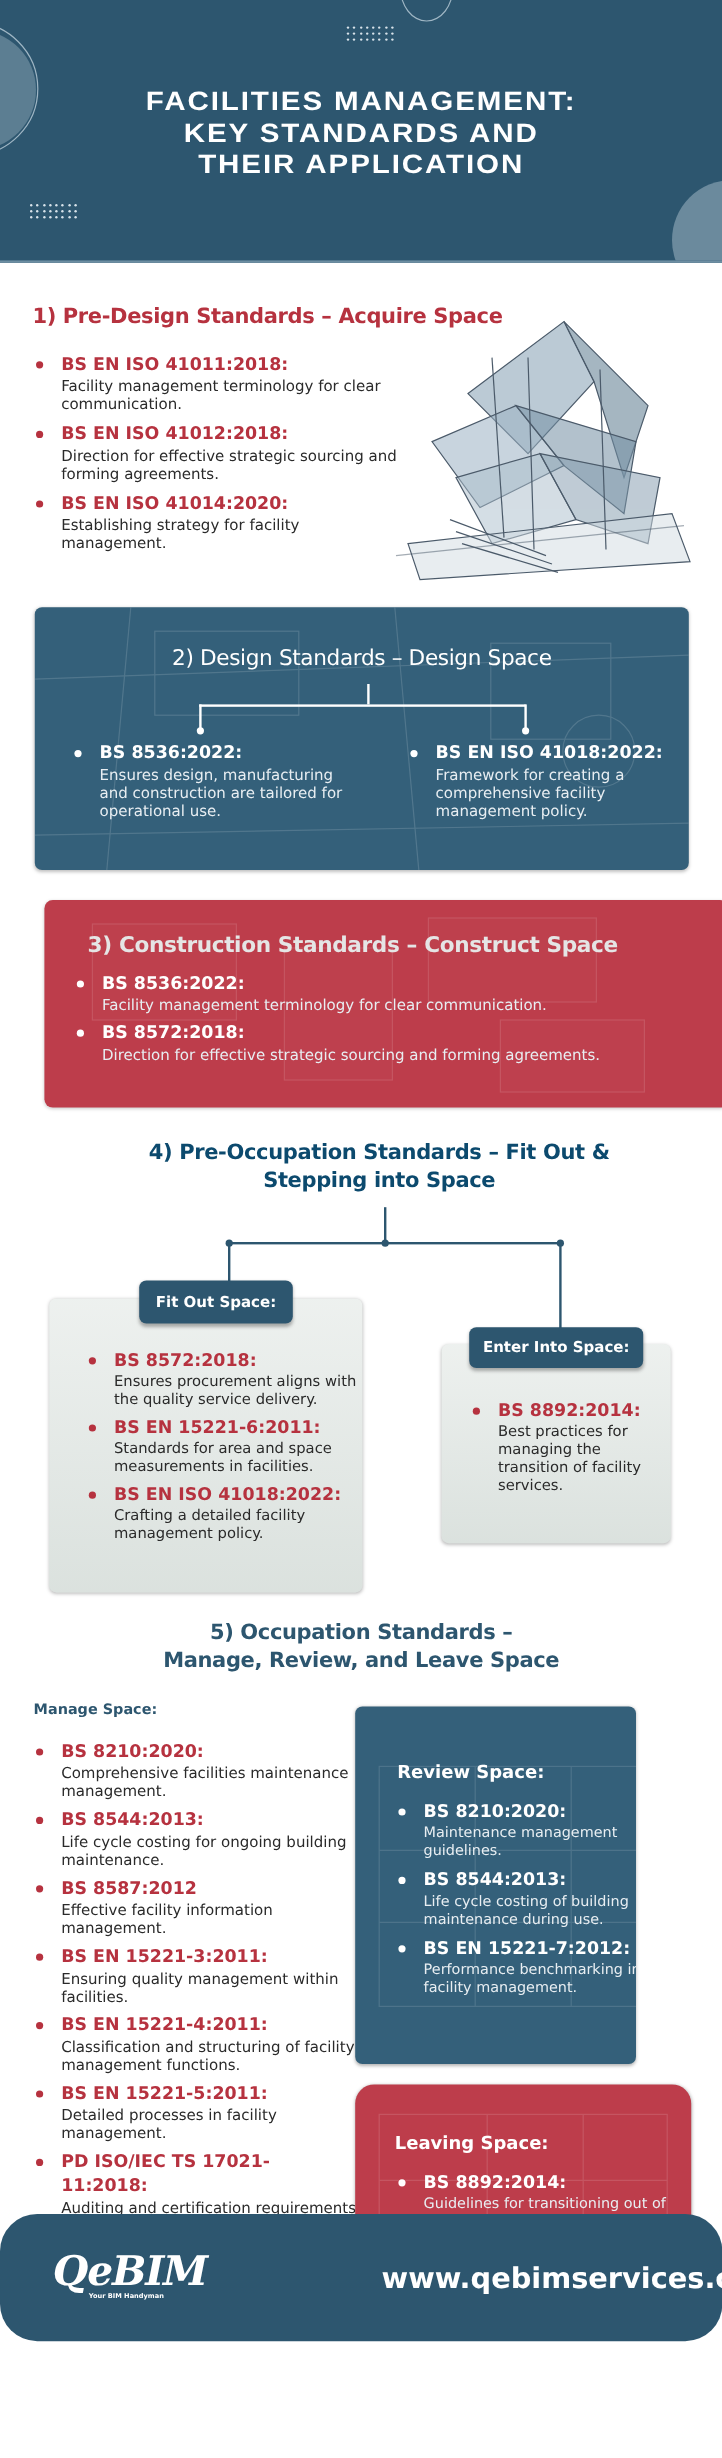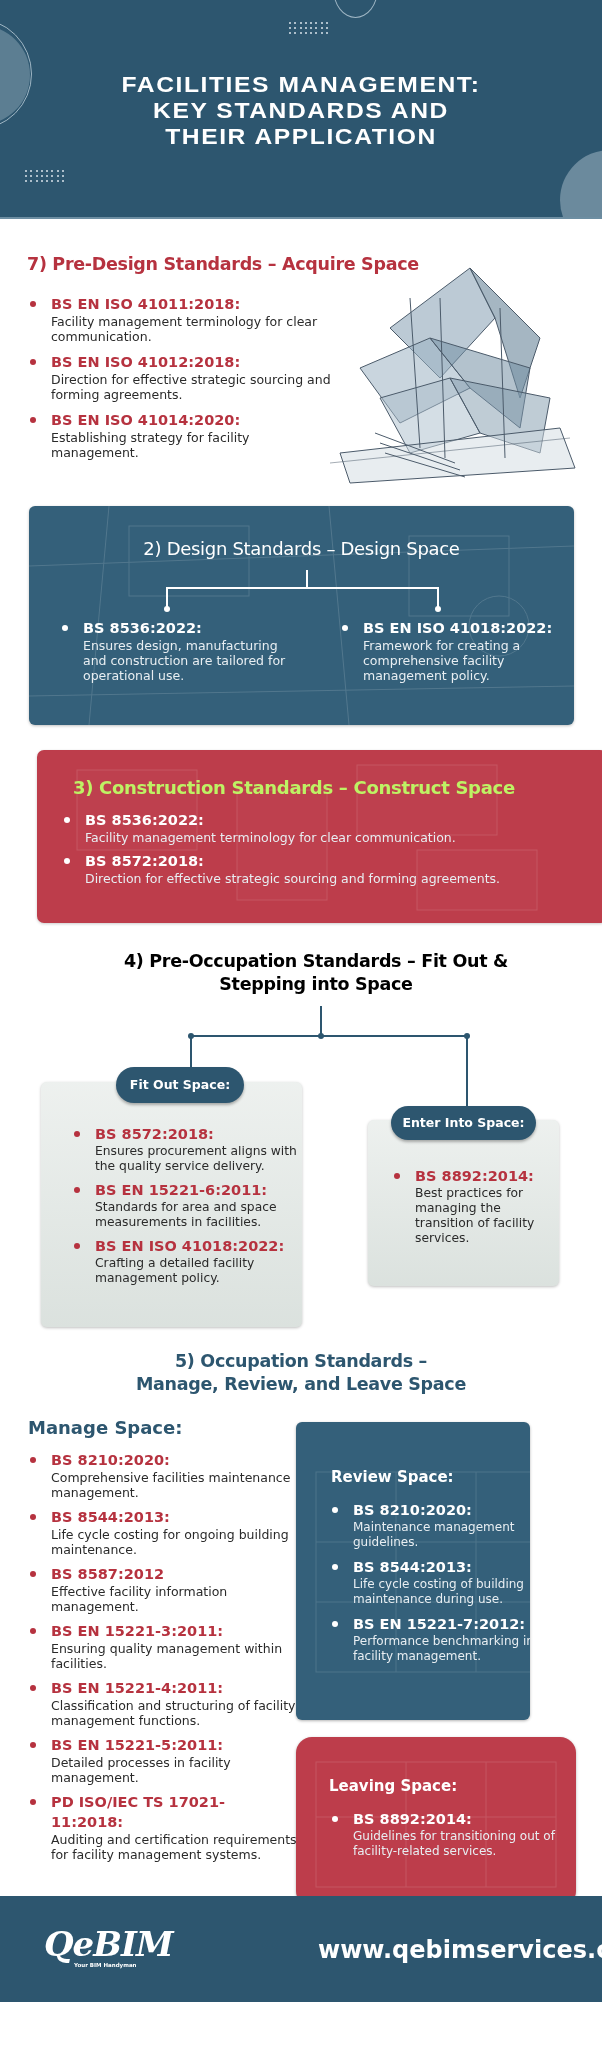--- a/index.html
+++ b/index.html
@@ -39,60 +39,60 @@
   .light .std-code { color: #ffffff; }
   .light .std-desc { color: #e8eef2; }
   .light .bullet { background: #ffffff; }
   .s2-col { position: absolute; top: 112px; width: 240px; }
   .s2-col.left { left: 30px; }
   .s2-col.right { left: 310px; }
 
   
   .s3-card { position: absolute; left: 37px; top: 750px; width: 570px; height: 173px; background: #bd3d4b; border-radius: 7px; overflow: hidden; box-shadow: 0 1px 3px rgba(0,0,0,.2); }
   .s3-card .grid-bg { position: absolute; inset: 0; opacity: .12; }
-  .s3-title { position: absolute; left: 36px; top: 27px; color: #bef264; font-weight: bold; font-size: 18px; letter-spacing: -0.3px; text-align: right; }
+  .s3-title { position: absolute; left: 36px; top: 27px; color: #e5e5e5; font-weight: bold; font-size: 18px; letter-spacing: -0.3px; text-align: right; }
   .s3-list { position: absolute; left: 24px; top: 60px; width: 520px; }
   .s3-list .std-item { margin-bottom: 6px; }
 
   
-  .s4-title { position: absolute; left: 0; top: 950px; width: 602px; text-align: center; color: #000000; font-weight: bold; font-size: 17.5px; line-height: 23px; letter-spacing: -0.3px; padding-left: 30px; }
+  .s4-title { position: absolute; left: 0; top: 950px; width: 602px; text-align: center; color: #0c4a6e; font-weight: bold; font-size: 17.5px; line-height: 23px; letter-spacing: -0.3px; padding-left: 30px; }
   .line-dark { position: absolute; background: #2d566f; }
   .node-dark { position: absolute; width: 6px; height: 6px; border-radius: 50%; background: #2d566f; }
   .panel { position: absolute; background: #e4e9e6; border-radius: 6px; box-shadow: 0 1px 3px rgba(0,0,0,.25); overflow: hidden; }
   .panel .haze { position: absolute; inset: 0; background: linear-gradient(180deg, rgba(255,255,255,.35), rgba(210,218,214,.5)); }
   .fit-panel { left: 41px; top: 1082px; width: 261px; height: 245px; }
   .enter-panel { left: 368px; top: 1120px; width: 191px; height: 166px; }
-  .tag { position: absolute; background: #2d566f; color: #ffffff; border-radius: 18px; font-weight: bold; font-size: 12.5px; text-align: center; box-shadow: 0 2px 3px rgba(0,0,0,.3); }
+  .tag { position: absolute; background: #2d566f; color: #ffffff; border-radius: 6px; font-weight: bold; font-size: 12.5px; text-align: center; box-shadow: 0 2px 3px rgba(0,0,0,.3); }
   .fit-tag { left: 116px; top: 1067px; width: 128px; height: 36px; line-height: 36px; }
   .enter-tag { left: 391px; top: 1106px; width: 145px; height: 34px; line-height: 34px; }
   .fit-list { position: absolute; left: 71px; top: 1124px; width: 240px; }
   .enter-list { position: absolute; left: 391px; top: 1166px; width: 160px; }
   .fit-list .std-item, .enter-list .std-item { padding-left: 24px; margin-bottom: 6px; }
   .fit-list .std-desc, .enter-list .std-desc { font-size: 12.3px; }
 
   
   .s5-title { position: absolute; left: 0; top: 1350px; width: 602px; text-align: center; color: #2d566f; font-weight: bold; font-size: 17.5px; line-height: 23px; letter-spacing: -0.3px; }
-  .manage-head { position: absolute; left: 28px; top: 1417px; color: #2d566f; font-weight: bold; font-size: 18px; }
+  .manage-head { position: absolute; left: 28px; top: 1417px; color: #2d566f; font-weight: bold; font-size: 12px; }
   .manage-list { position: absolute; left: 27px; top: 1450px; width: 270px; }
   .manage-list .std-item { margin-bottom: 7px; }
   .manage-list .std-code { font-size: 14.5px; }
 
   .review-card { position: absolute; left: 296px; top: 1422px; width: 234px; height: 298px; background: #34607a; border-radius: 6px; box-shadow: 0 1px 3px rgba(0,0,0,.3); overflow: hidden; }
   .leave-card { position: absolute; left: 296px; top: 1737px; width: 280px; height: 170px; background: #bd3d4b; border-radius: 16px; box-shadow: 0 1px 3px rgba(0,0,0,.3); overflow: hidden; }
   .review-card .grid-bg, .leave-card .grid-bg { position: absolute; inset: 0; opacity: .12; }
   .card-head { position: absolute; color: #ffffff; font-weight: bold; font-size: 15px; }
   .review-head { left: 35px; top: 46px; }
   .leave-head { left: 33px; top: 40px; }
   .review-list { position: absolute; left: 33px; top: 78px; width: 235px; }
   .leave-list { position: absolute; left: 33px; top: 72px; width: 240px; }
   .review-list .std-item, .leave-list .std-item { margin-bottom: 7px; }
   .review-list .std-desc, .leave-list .std-desc { font-size: 12px; }
 
   
-  .footer { position: absolute; left: 0; top: 1896px; width: 602px; height: 106px; background: #2d566f; }
+  .footer { position: absolute; left: 0; top: 1845px; width: 602px; height: 106px; background: #2d566f; border-radius: 31px; }
   .logo { position: absolute; left: 44px; top: 28px; width: 120px; height: 50px; color: #ffffff; }
   .logo-text { position: absolute; left: 0; top: 0; font-family: "DejaVu Serif", serif; font-style: italic; font-weight: bold; font-size: 34px; line-height: 40px; letter-spacing: -1px; }
   .logo-tag { position: absolute; left: 30px; top: 38px; font-size: 5.5px; font-weight: bold; color: #ffffff; white-space: nowrap; }
   .site-url { position: absolute; left: 318px; top: 40px; color: #ffffff; font-weight: bold; font-size: 24px; }
 </style>
 </head>
 <body>
 
 <div class="header">
   <div class="circle-left"></div>
@@ -151,21 +151,21 @@
       <span></span>
       <span></span>
   </div>
   <h1 class="header-title">
     <div>FACILITIES MANAGEMENT:</div>
     <div>KEY STANDARDS AND</div>
     <div>THEIR APPLICATION</div>
   </h1>
 </div>
 
-<h2 class="s1-title">7) Pre-Design Standards – Acquire Space</h2>
+<h2 class="s1-title">1) Pre-Design Standards – Acquire Space</h2>
 <ul class="std-list s1-list">
   <li class="std-item">
     <span class="bullet"></span>
     <span class="std-code">BS EN ISO 41011:2018:</span>
     <span class="std-desc">Facility management terminology for clear communication.</span>
   </li>
   <li class="std-item">
     <span class="bullet"></span>
     <span class="std-code">BS EN ISO 41012:2018:</span>
     <span class="std-desc">Direction for effective strategic sourcing and forming agreements.</span>

